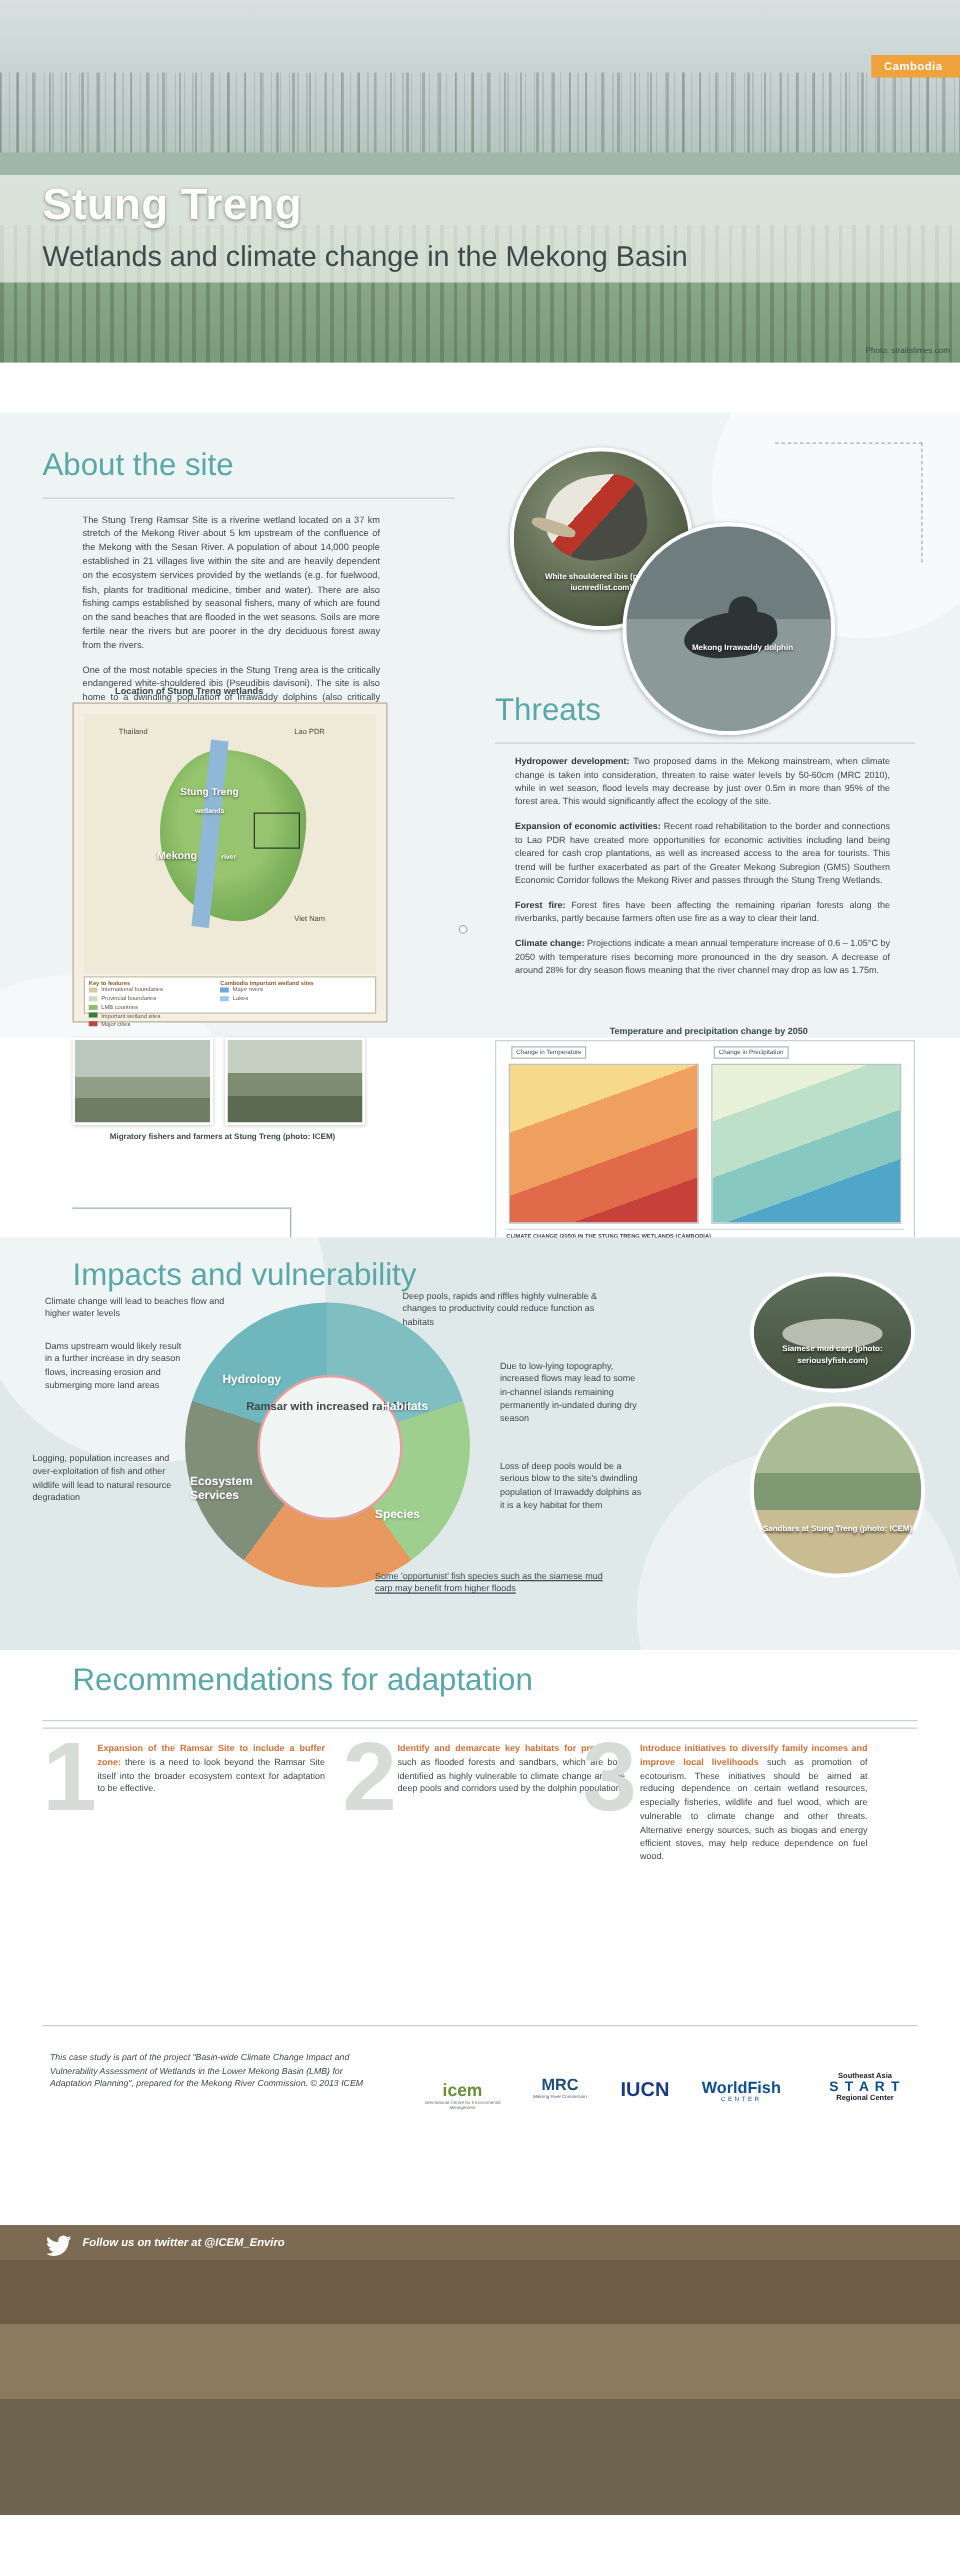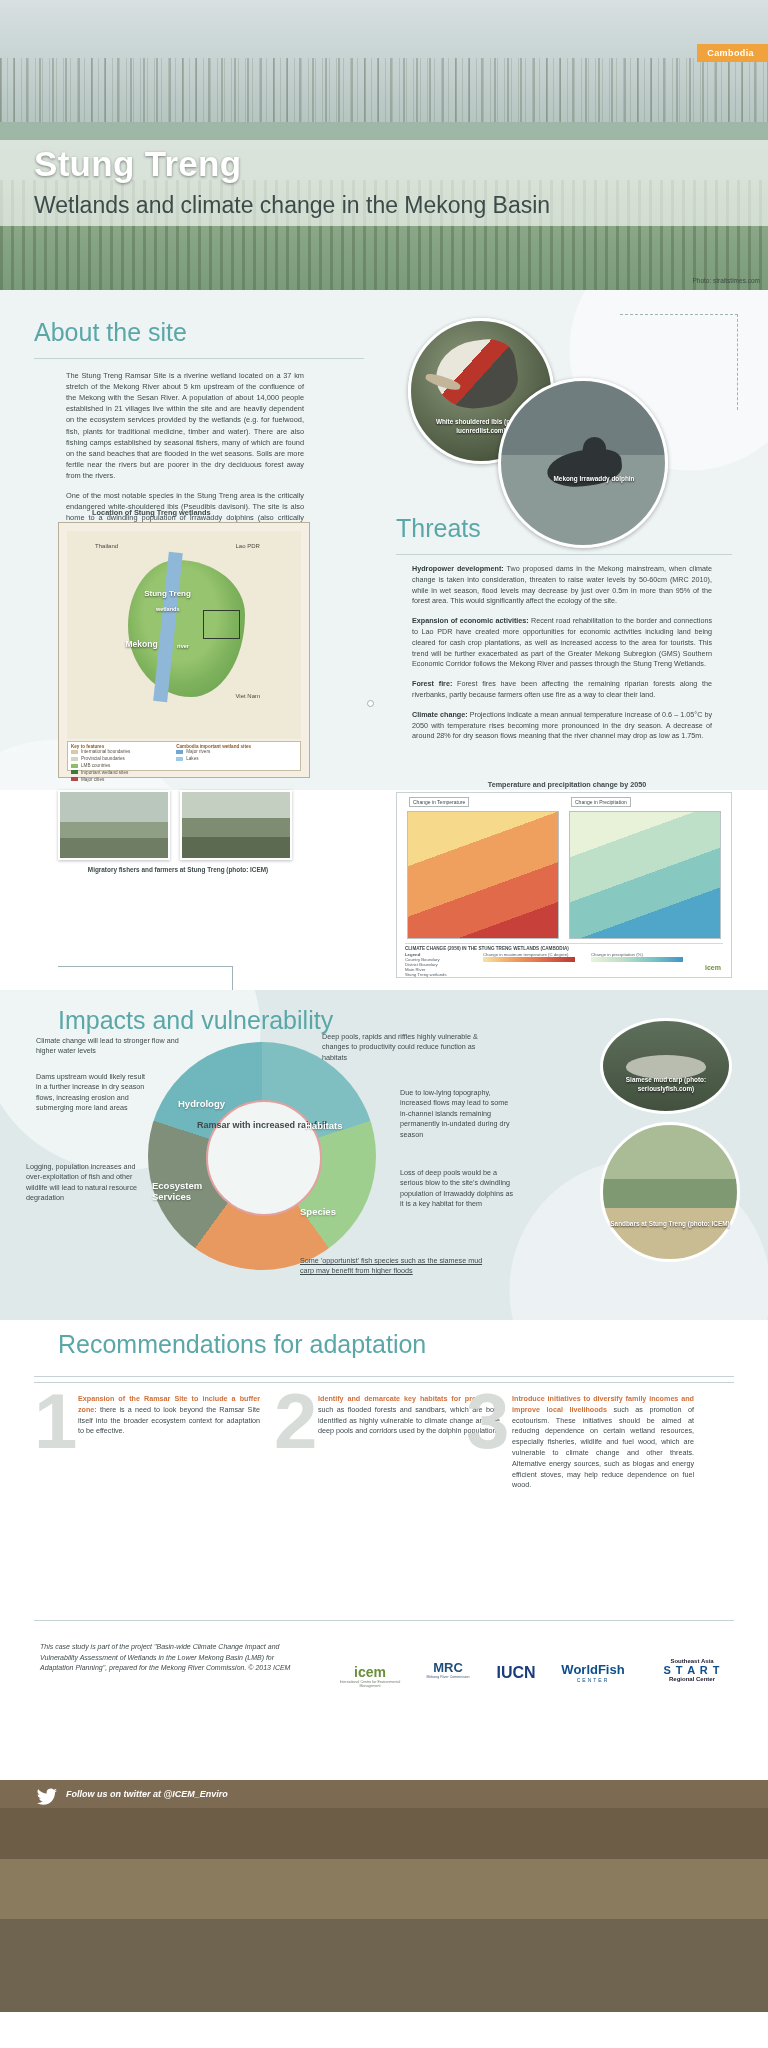--- a/index.html
+++ b/index.html
@@ -31,21 +31,21 @@
   .hero .band { position:absolute; left:0; right:0; top:140px; height:86px;
      background: rgba(255,255,255,0.62); }
   .hero-title { position:absolute; left:34px; top:144px; font-size:35px; font-weight:bold; color:#ffffff;
      text-shadow: 0 1px 3px rgba(0,0,0,0.45); letter-spacing:0.3px;}
   .hero-sub { position:absolute; left:34px; top:192px; font-size:23px; color:#3c4a4a; }
   .cambodia-tab { position:absolute; right:0; top:44px; background:#f0a23c; color:#fff;
      font-size:9px; font-weight:bold; padding:4px 14px 4px 10px; letter-spacing:0.4px;}
   .photo-credit-hero { position:absolute; right:8px; bottom:6px; font-size:6.5px; color:#3e4a46; }
 
   
-  .sec-about { position:relative; width:768px; height:500px; background:#eef3f4; }
+  .sec-about { position:relative; width:768px; height:500px; background:#eef3f4;margin-top:40px; }
   .sec-about:before{ content:""; position:absolute; left:0; top:0; width:768px; height:700px;
      background:
        radial-gradient(circle at 690px 60px, rgba(255,255,255,0.55) 0 120px, rgba(0,0,0,0) 121px),
        radial-gradient(circle at 60px 600px, rgba(255,255,255,0.45) 0 150px, rgba(0,0,0,0) 151px);
      pointer-events:none;}
   .h-sec { font-size:25px; color:#5aa7a8; font-weight:normal; }
   .rule { height:1px; background:#c4d2d4; }
 
   .about-head { position:absolute; left:34px; top:28px; }
   .about-rule { position:absolute; left:34px; top:68px; width:330px; }
@@ -293,21 +293,21 @@
     <div class="connector-v"></div>
     <div class="h-sec impacts-head">Impacts and vulnerability</div>
 
     <div class="donut"></div>
     <div class="donut-center">Ramsar with increased rainfall</div>
     <div class="seg-lbl" style="left:178px; top:108px;">Hydrology</div>
     <div class="seg-lbl" style="left:305px; top:130px;">Habitats</div>
     <div class="seg-lbl" style="left:300px; top:216px;">Species</div>
     <div class="seg-lbl" style="left:152px; top:190px; width:80px;">Ecosystem Services</div>
 
-    <div class="note" style="left:36px; top:46px; width:152px;">Climate change will lead to stronger flow and higher water levels</div>
+    <div class="note" style="left:36px; top:46px; width:152px;">Climate change will lead to beaches flow and higher water levels</div>
     <div class="note" style="left:36px; top:82px; width:112px;">Dams upstream would likely result in a further increase in dry season flows, increasing erosion and submerging more land areas</div>
     <div class="note" style="left:26px; top:172px; width:118px;">Logging, population increases and over-exploitation of fish and other wildlife will lead to natural resource degradation</div>
     <div class="note" style="left:322px; top:42px; width:170px;">Deep pools, rapids and riffles highly vulnerable &amp; changes to productivity could reduce function as habitats</div>
     <div class="note" style="left:400px; top:98px; width:110px;">Due to low-lying topography, increased flows may lead to some in-channel islands remaining permanently in-undated during dry season</div>
     <div class="note" style="left:400px; top:178px; width:118px;">Loss of deep pools would be a serious blow to the site's dwindling population of Irrawaddy dolphins as it is a key habitat for them</div>
     <div class="note" style="left:300px; top:266px; width:190px;text-decoration:underline;">Some 'opportunist' fish species such as the siamese mud carp may benefit from higher floods</div>
 
     <div class="fish-circle">
         <div class="body"></div>
       </div>

